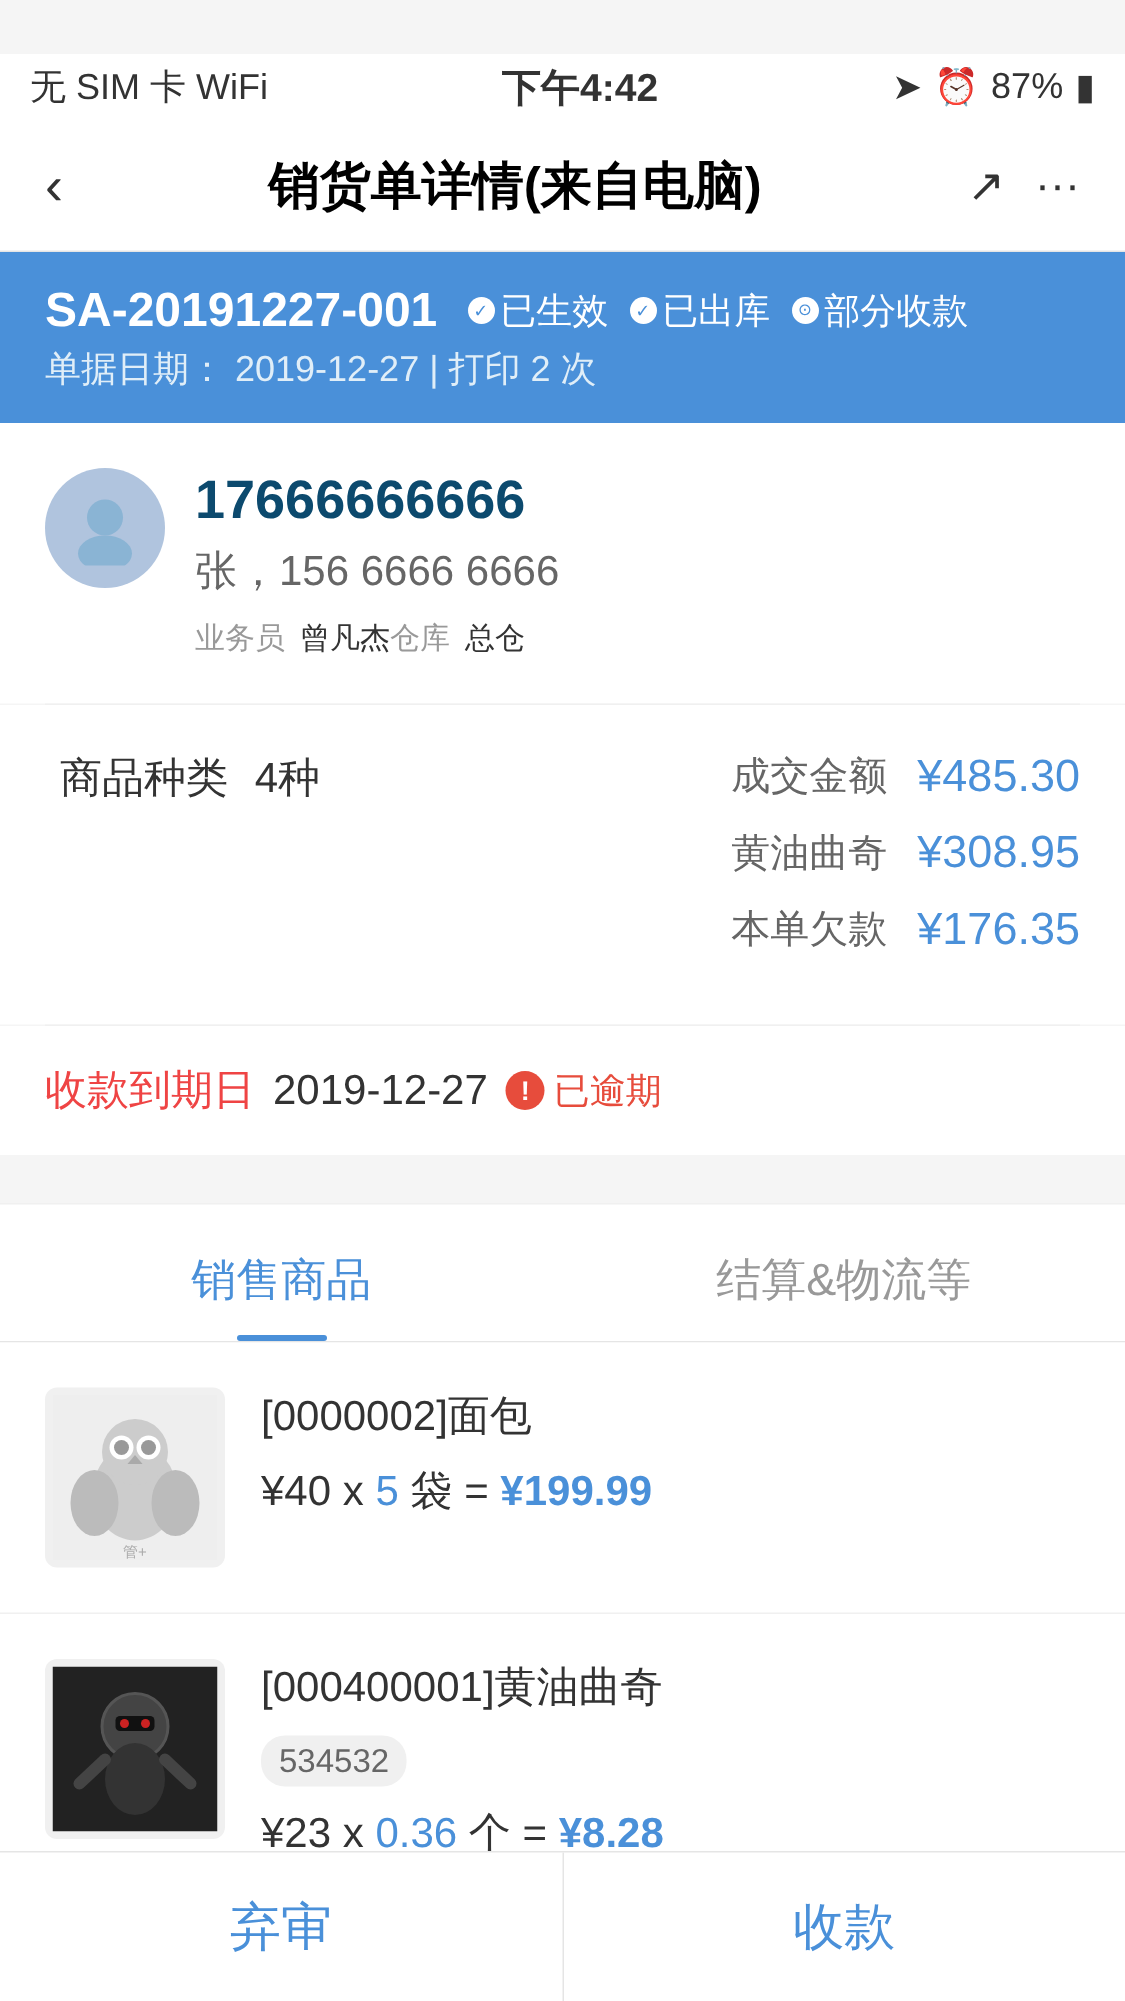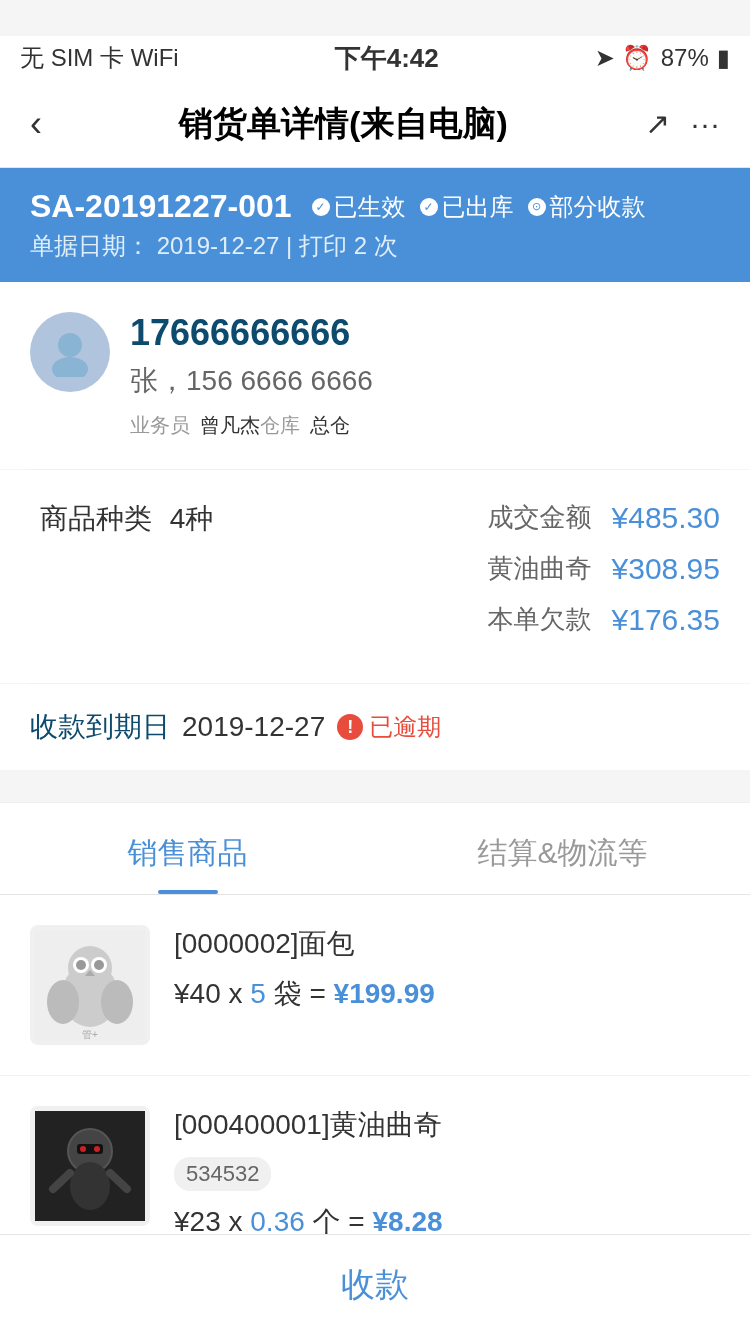--- a/index.html
+++ b/index.html
@@ -177,21 +177,21 @@
 
     
     .due-section {
       background: #fff;
       padding: 24px 30px;
       font-size: 28px;
       display: flex;
       align-items: center;
       gap: 12px;
     }
-    .due-label { color: #0c4a6e; }
+    .due-label { color: #ef4444; }
     .due-date { color: #333; }
     .overdue-tag {
       background: #fff;
       color: #e74c3c;
       font-size: 24px;
       display: flex;
       align-items: center;
       gap: 6px;
     }
     .overdue-icon {
@@ -498,14 +498,15 @@
         <span class="product-total">¥8.28</span>
       </div>
     </div>
   </div>
 
 </div>
 
 <div style="height: 100px;"></div>
 
 <div class="bottom-bar">
+  <div class="bottom-btn bottom-btn-cancel">弃审</div>
   <div class="bottom-btn bottom-btn-pay">收款</div>
 </div>
 
 </body></html>

